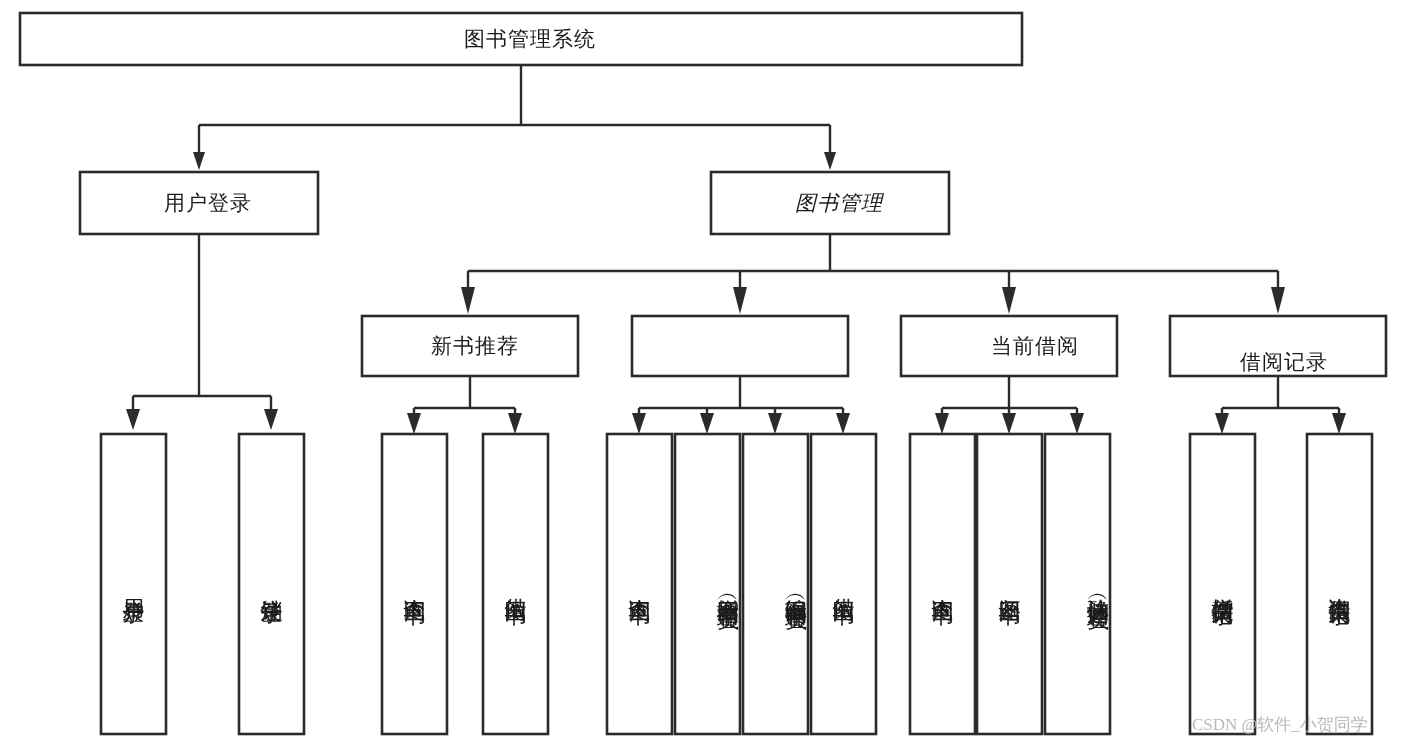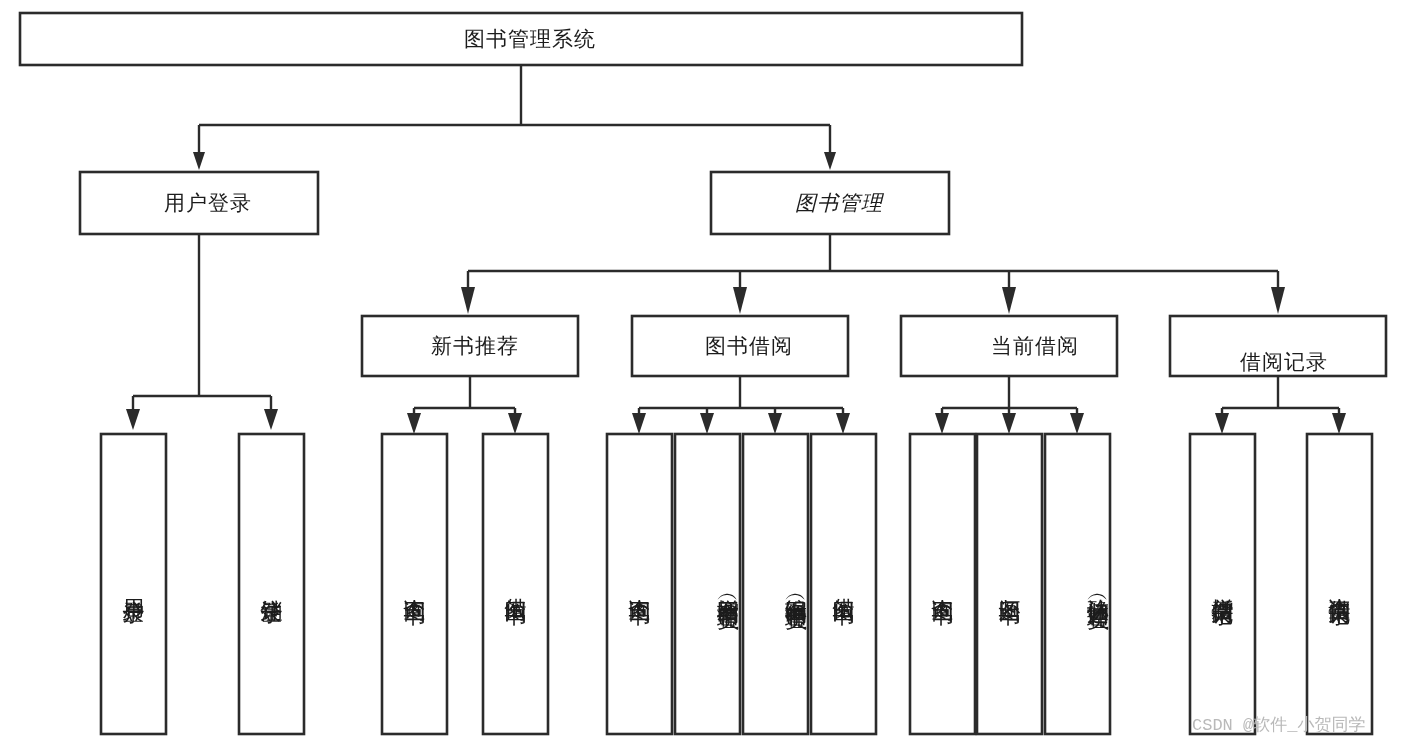--- a/index.html
+++ b/index.html
@@ -74,21 +74,21 @@
     white-space: nowrap;
     pointer-events: none;
     letter-spacing: 1.5px;
   }
   .leaf-label.centered { justify-content: center; }
   .leaf-label.top { justify-content: flex-start; padding-top: 4px; }
   .watermark {
     position: absolute;
     left: 1192px;
     top: 713px;
-    font-family: Liberation Mono, monospace;
+    font-family: Liberation Serif, serif;
     font-size: 17px;
     color: #b9b9b9;
     white-space: nowrap;
     pointer-events: none;
   }
 </style>
 </head>
 <body>
 
 <div id="diagram-root">
@@ -195,21 +195,20 @@
     <rect class="leaf-box" x="1190" y="434" width="65" height="300"></rect>
     <rect class="leaf-box" x="1307" y="434" width="65" height="300"></rect>
   </svg>
 
   <div class="node-label" style="left:20px; top:13px; width:1002px; height:52px;">图书管理系统</div>
 
   <div class="node-label" style="left:80px; top:172px; width:238px; height:62px;">用户登录</div>
   <div class="node-label" style="left:711px; top:172px; width:238px; height:62px;font-style:italic;">图书管理</div>
 
   <div class="node-label" style="left:362px; top:316px; width:208px; height:60px;">新书推荐</div>
-  <div class="node-label" style="left:632px; top:316px; width:216px; height:60px;">图书借阅</div>
   <div class="node-label" style="left:901px; top:316px; width:250px; height:60px;">当前借阅</div>
   <div class="node-label" style="left:1170px; top:332px; width:210px; height:60px;">借阅记录</div>
 
   <div class="leaf-label centered" style="left:101px; top:434px; width:65px; height:300px;">用户登录</div>
   <div class="leaf-label centered" style="left:239px; top:434px; width:65px; height:300px;">注销登录</div>
 
   <div class="leaf-label centered" style="left:382px; top:434px; width:65px; height:300px;">查询图书</div>
   <div class="leaf-label centered" style="left:483px; top:434px; width:65px; height:300px;">借阅图书</div>
 
   <div class="leaf-label centered" style="left:607px; top:434px; width:65px; height:300px;">查询图书</div>

